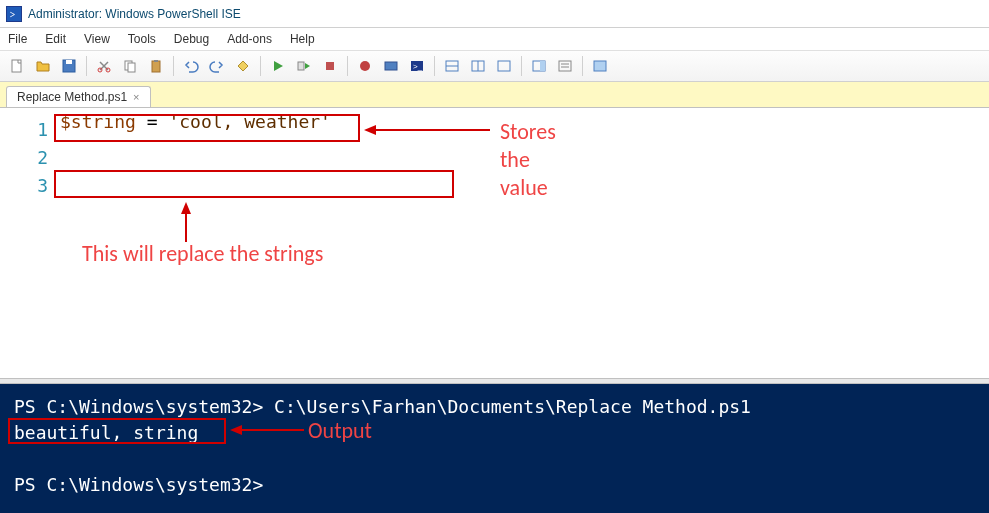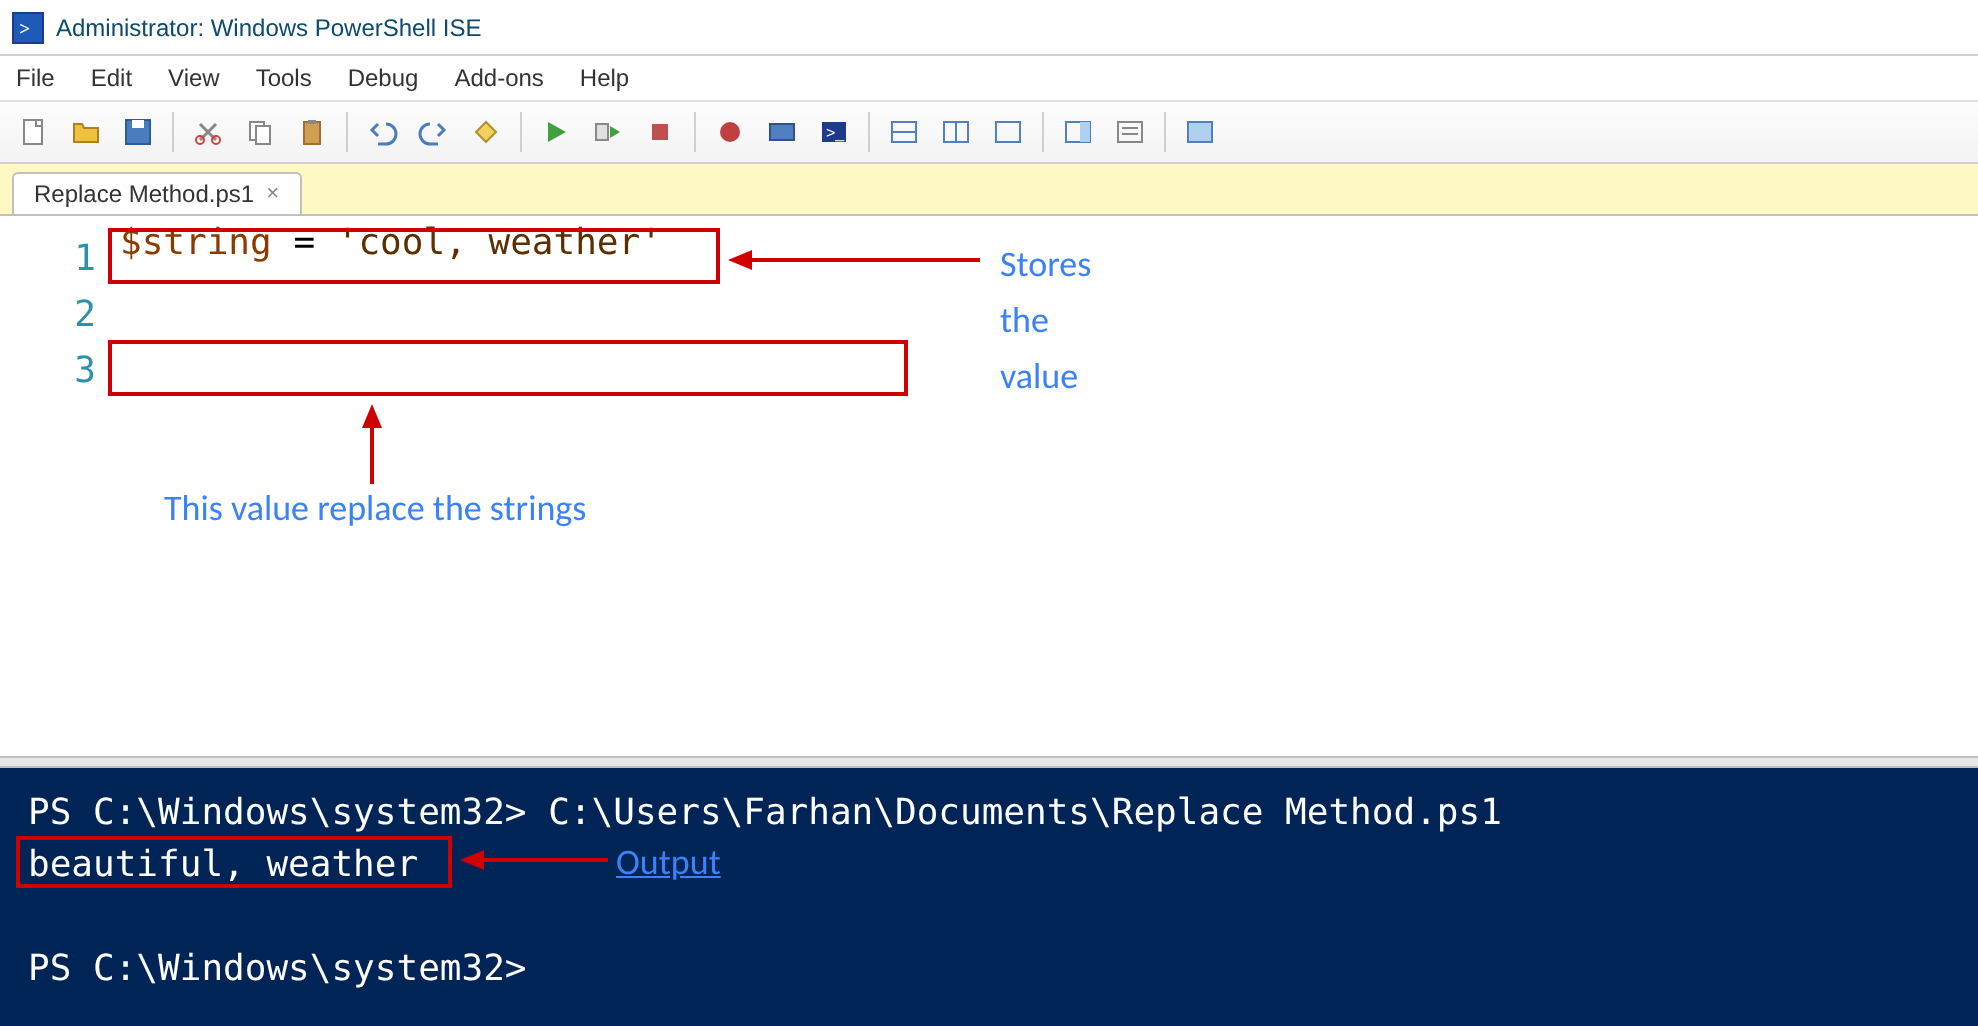--- a/index.html
+++ b/index.html
@@ -17,21 +17,21 @@
 .tab-close { color: #888; font-size: 11px; cursor: pointer; }
 .editor { background: #fff; height: 270px; display: flex; position: relative; font-family: Consolas, monospace; font-size: 18px; }
 .gutter { width: 60px; text-align: right; padding: 8px 12px 8px 0; color: #2b91af; background: #fff; line-height: 28px; }
 .code { padding: 0 0; line-height: 28px; position: relative; }
 .code-line { white-space: pre; }
 .var { color: #8b3a00; }
 .str { color: #5e2e00; }
 .op { color: #000; }
 .method { color: #000; }
 .red-box { border: 2px solid #d00000; position: absolute; pointer-events: none; }
-.annotation { position: absolute; color: #3b82f6; font-family: Calibri, sans-serif; font-size: 18px; pointer-events: none; }
+.annotation { position: absolute; color: #ef4444; font-family: Calibri, sans-serif; font-size: 22px; pointer-events: none; }
 .arrow { position: absolute; pointer-events: none; }
 .console { background: #012456; color: #fff; font-family: Consolas, monospace; font-size: 18px; padding: 10px 14px; height: 135px; position: relative; line-height: 26px; }
 .console-line { white-space: pre; }
 .splitter { height: 6px; background: #e8e8e8; border-top: 1px solid #c0c0c0; border-bottom: 1px solid #c0c0c0; }
 svg.icon { width: 16px; height: 16px; }
 </style>
 </head>
 <body>
 
 <div class="titlebar">
@@ -205,31 +205,31 @@
     <svg class="arrow" style="left:302px; top:16px; width:130px; height:12px;">
       <line x1="10" y1="6" x2="128" y2="6" stroke="#d00000" stroke-width="2"></line>
       <polygon points="2,6 14,1 14,11" fill="#d00000"></polygon>
     </svg>
     <svg class="arrow" style="left:120px; top:92px; width:12px; height:42px;">
       <line x1="6" y1="10" x2="6" y2="42" stroke="#d00000" stroke-width="2"></line>
       <polygon points="6,2 1,14 11,14" fill="#d00000"></polygon>
     </svg>
 
     <div class="annotation" style="left:440px; top:10px;">Stores the value</div>
-    <div class="annotation" style="left:22px; top:132px;">This value replace the strings</div>
+    <div class="annotation" style="left:22px; top:132px;">This will replace the strings</div>
   </div>
 </div>
 
 <div class="splitter"></div>
 
 <div class="console">
   <div class="console-line"><span>PS C:\Windows\system32&gt; </span><span>C:\Users\Farhan\Documents\Replace Method.ps1</span></div>
-  <div class="console-line">beautiful, weather</div>
+  <div class="console-line">beautiful, string</div>
   <div class="console-line">&nbsp;</div>
   <div class="console-line">PS C:\Windows\system32&gt;</div>
 
   <div class="red-box" style="left:8px; top:34px; width:218px; height:26px;"></div>
   <svg class="arrow" style="left:228px; top:40px; width:76px; height:12px;">
     <line x1="10" y1="6" x2="76" y2="6" stroke="#d00000" stroke-width="2"></line>
     <polygon points="2,6 14,1 14,11" fill="#d00000"></polygon>
   </svg>
-  <div class="annotation" style="left:308px; top:34px;text-decoration:underline;">Output</div>
+  <div class="annotation" style="left:308px; top:34px;">Output</div>
 </div>
 
 </body></html>

